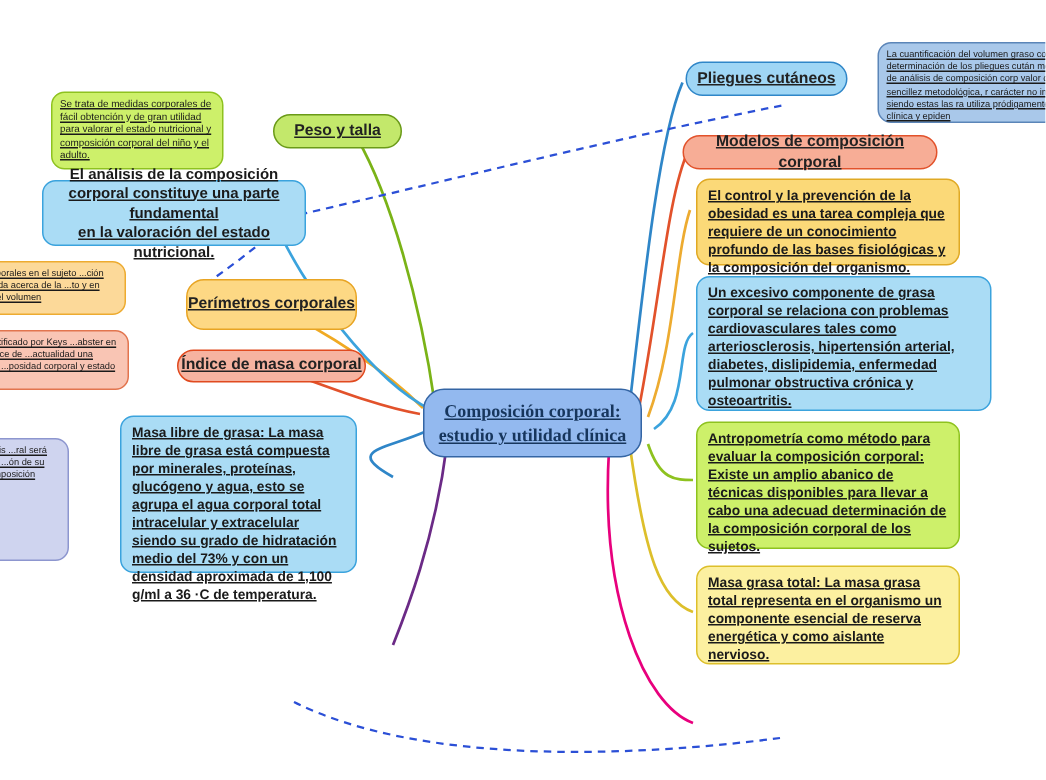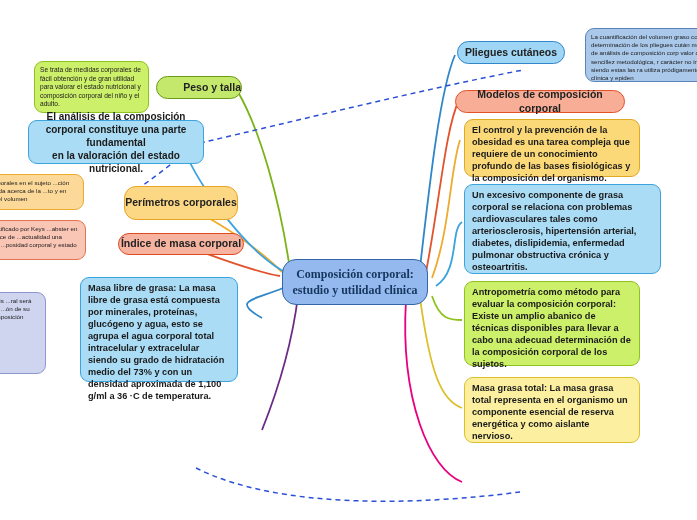--- a/index.html
+++ b/index.html
@@ -28,20 +28,21 @@
   .node {
     position: absolute;
     box-sizing: border-box;
     border-style: solid;
     border-width: 1.3px;
     display: flex;
     align-items: center;
     justify-content: center;
     text-align: center;
     line-height: 1.28;
+    text-decoration: underline;
   }
   .node .txt {
     display: block;
     width: 100%;
     white-space: pre-line;
   }
 
   
   .central {
     border-radius: 14px;
@@ -124,21 +125,21 @@
 
   <div class="node central" style="left:282px; top:259px; width:146px; height:46px;">
     <span class="txt">Composición corporal:
 estudio y utilidad clínica</span>
   </div>
 
   <div class="node note n-ltgreen note-mid" style="left:34px; top:61px; width:115px; height:52px;">
     <span class="txt">Se trata de medidas corporales de fácil obtención y de gran utilidad para valorar el estado nutricional y composición corporal del niño y el adulto.</span>
   </div>
 
-  <div class="node pill pill-green" style="left:156px; top:76px; width:86px; height:23px;text-align:right;">
+  <div class="node pill pill-green" style="left:182px; top:76px; width:86px; height:23px;">
     <span class="txt">Peso y talla</span>
   </div>
 
   <div class="node note n-skyblue note-bold note-big" style="left:28px; top:120px; width:176px; height:44px; align-items:center; text-align:center;">
     <span class="txt">El análisis de la composición
 corporal constituye una parte fundamental
 en la valoración del estado nutricional.</span>
   </div>
 
   <div class="node note n-orange note-tiny" style="left:-38px; top:174px; width:122px; height:36px;">

